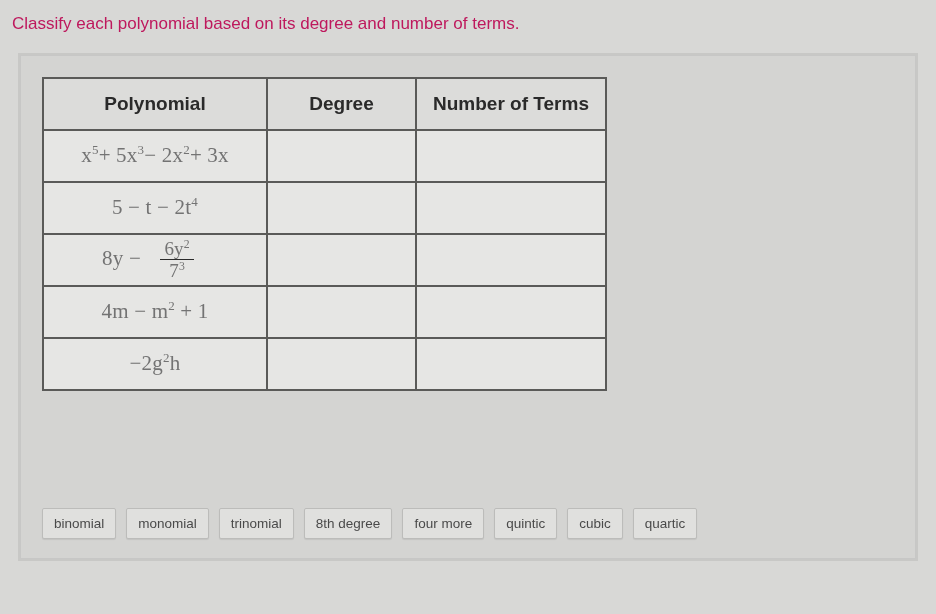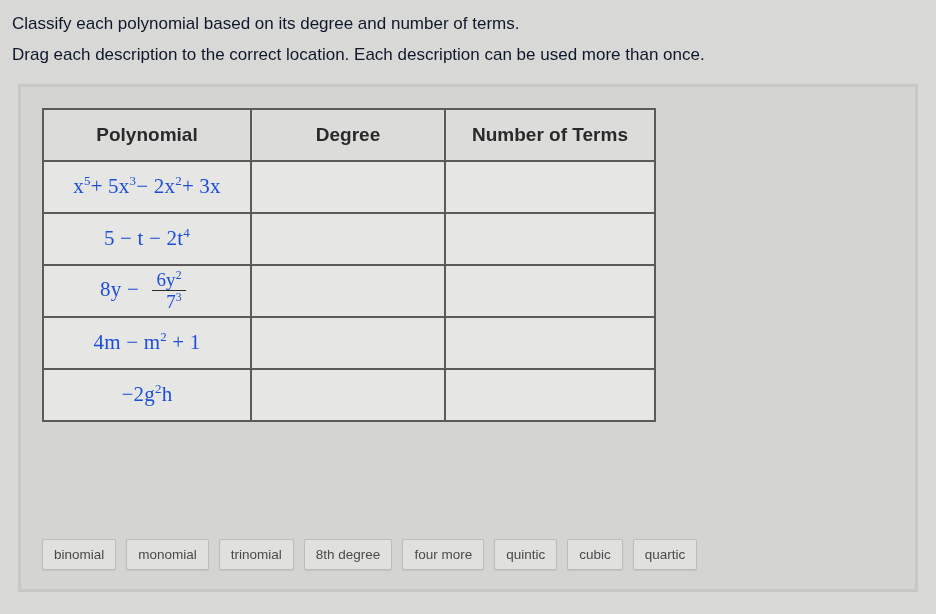--- a/index.html
+++ b/index.html
@@ -6,21 +6,21 @@
     body {
       font-family: Arial, Helvetica, sans-serif;
       background: #d8d8d6;
       width: 936px;
       height: 614px;
       overflow: hidden;
       position: relative;
     }
     .instructions {
       padding: 10px 12px 0 12px;
-      color: #0f172a;
+      color: #be185d;
       font-size: 17px;
       line-height: 1.7;
     }
     .instructions p { margin-bottom: 2px; }
     .content-area {
       margin: 14px 18px 0 18px;
       background: #d4d4d2;
       border: 2px solid #c8c8c6;
       padding: 22px 22px 18px 22px;
       height: 508px;
@@ -37,42 +37,42 @@
       vertical-align: middle;
     }
     th {
       background: #dcdcda;
       font-weight: bold;
       font-size: 19px;
       color: #2a2a2a;
       padding: 14px 8px;
       height: 52px;
     }
-    th:nth-child(1), td:nth-child(1) { width: 208px; }
-    th:nth-child(2), td:nth-child(2) { width: 194px; }
-    th:nth-child(3), td:nth-child(3) { width: 210px; }
+    th:nth-child(1), td:nth-child(1) { width: 224px; }
+    th:nth-child(2), td:nth-child(2) { width: 149px; }
+    th:nth-child(3), td:nth-child(3) { width: 190px; }
     td {
       height: 52px;
       background: #e6e6e4;
       font-size: 19px;
-      color: #1d4ed8;
+      color: #737373;
     }
     td:nth-child(2), td:nth-child(3) { background: #e6e6e4; }
     .poly { font-family: 'Times New Roman', Times, serif; font-size: 21px; letter-spacing: 0.2px; white-space: nowrap; }
     sup { font-size: 0.62em; vertical-align: super; line-height: 0; }
     .frac {
       display: inline-block;
       vertical-align: middle;
       text-align: center;
       line-height: 1;
-      margin: 0 8px;
+      margin: 0 14px;
       font-family: Liberation Serif, serif;
     }
     .frac .num { display: block; border-bottom: 1.5px solid #2a2a2a; padding: 0 4px 1px 4px; font-size: 19px; }
-    .frac .den { display: block; padding: 1px 4px 0 4px; font-size: 19px; text-align: right; }
+    .frac .den { display: block; padding: 1px 4px 0 4px; font-size: 19px; }
     .tiles {
       position: absolute;
       left: 22px;
       bottom: 20px;
       display: flex;
       gap: 10px;
     }
     .tile {
       background: #e0e0de;
       border: 1px solid #bcbcba;
@@ -83,21 +83,20 @@
       cursor: grab;
       box-shadow: 0 1px 1px rgba(0,0,0,0.08);
       user-select: none;
     }
   </style>
 </head>
 <body>
 
 <div class="instructions">
   <p>Classify each polynomial based on its degree and number of terms.</p>
-  <p>Drag each description to the correct location. Each description can be used more than once.</p>
 </div>
 
 <div class="content-area">
   <table>
     <thead>
       <tr>
         <th>Polynomial</th>
         <th>Degree</th>
         <th>Number of Terms</th>
       </tr>

